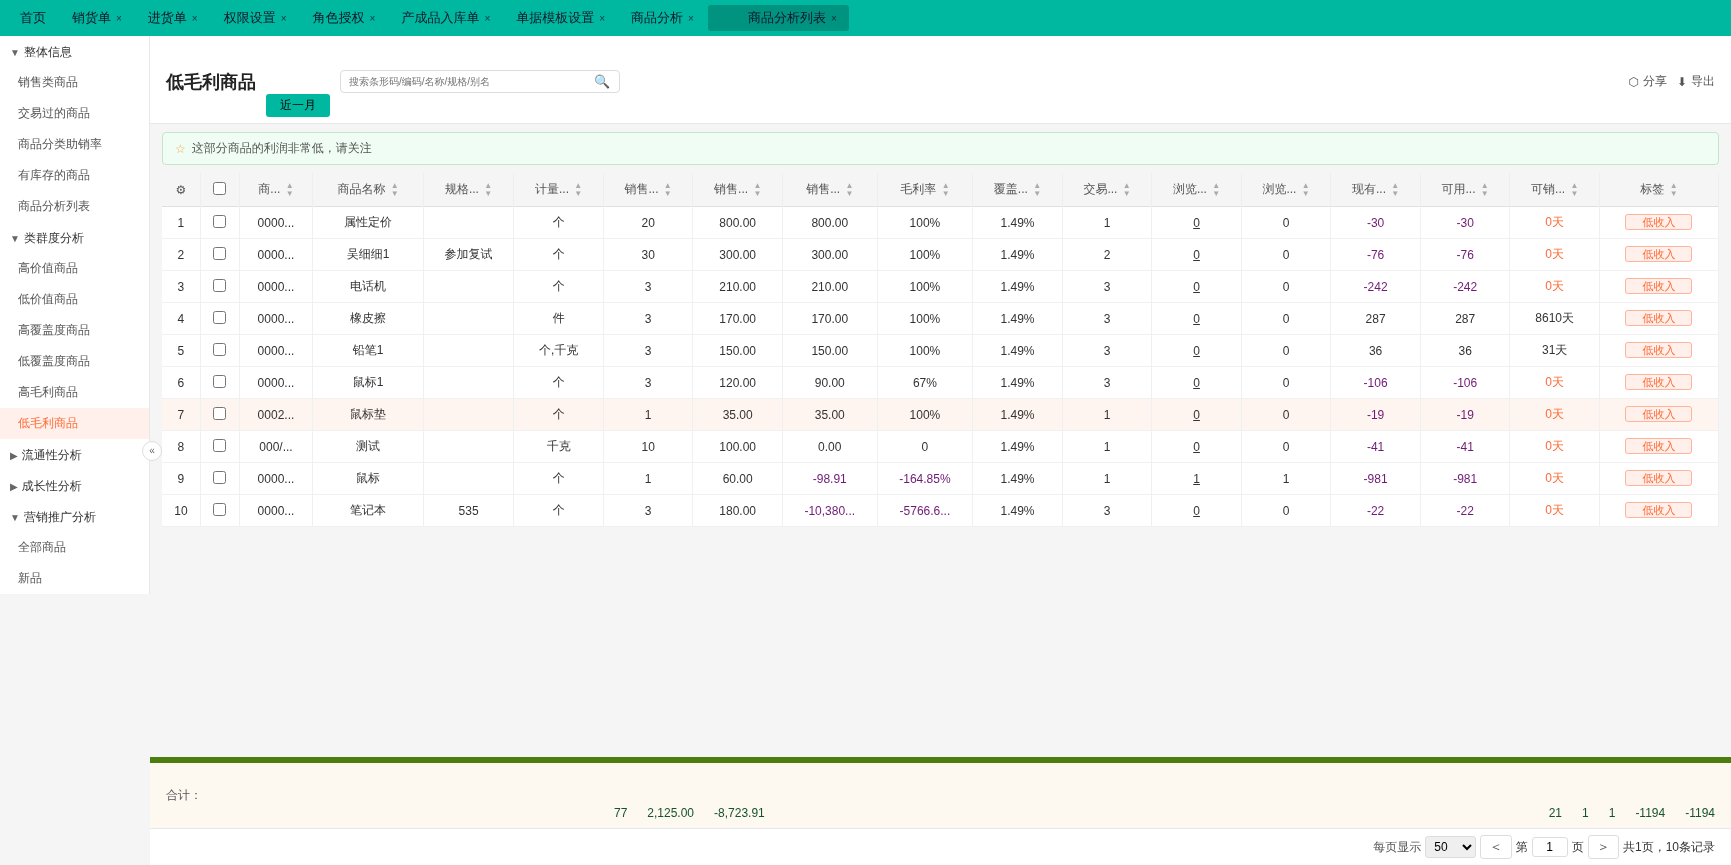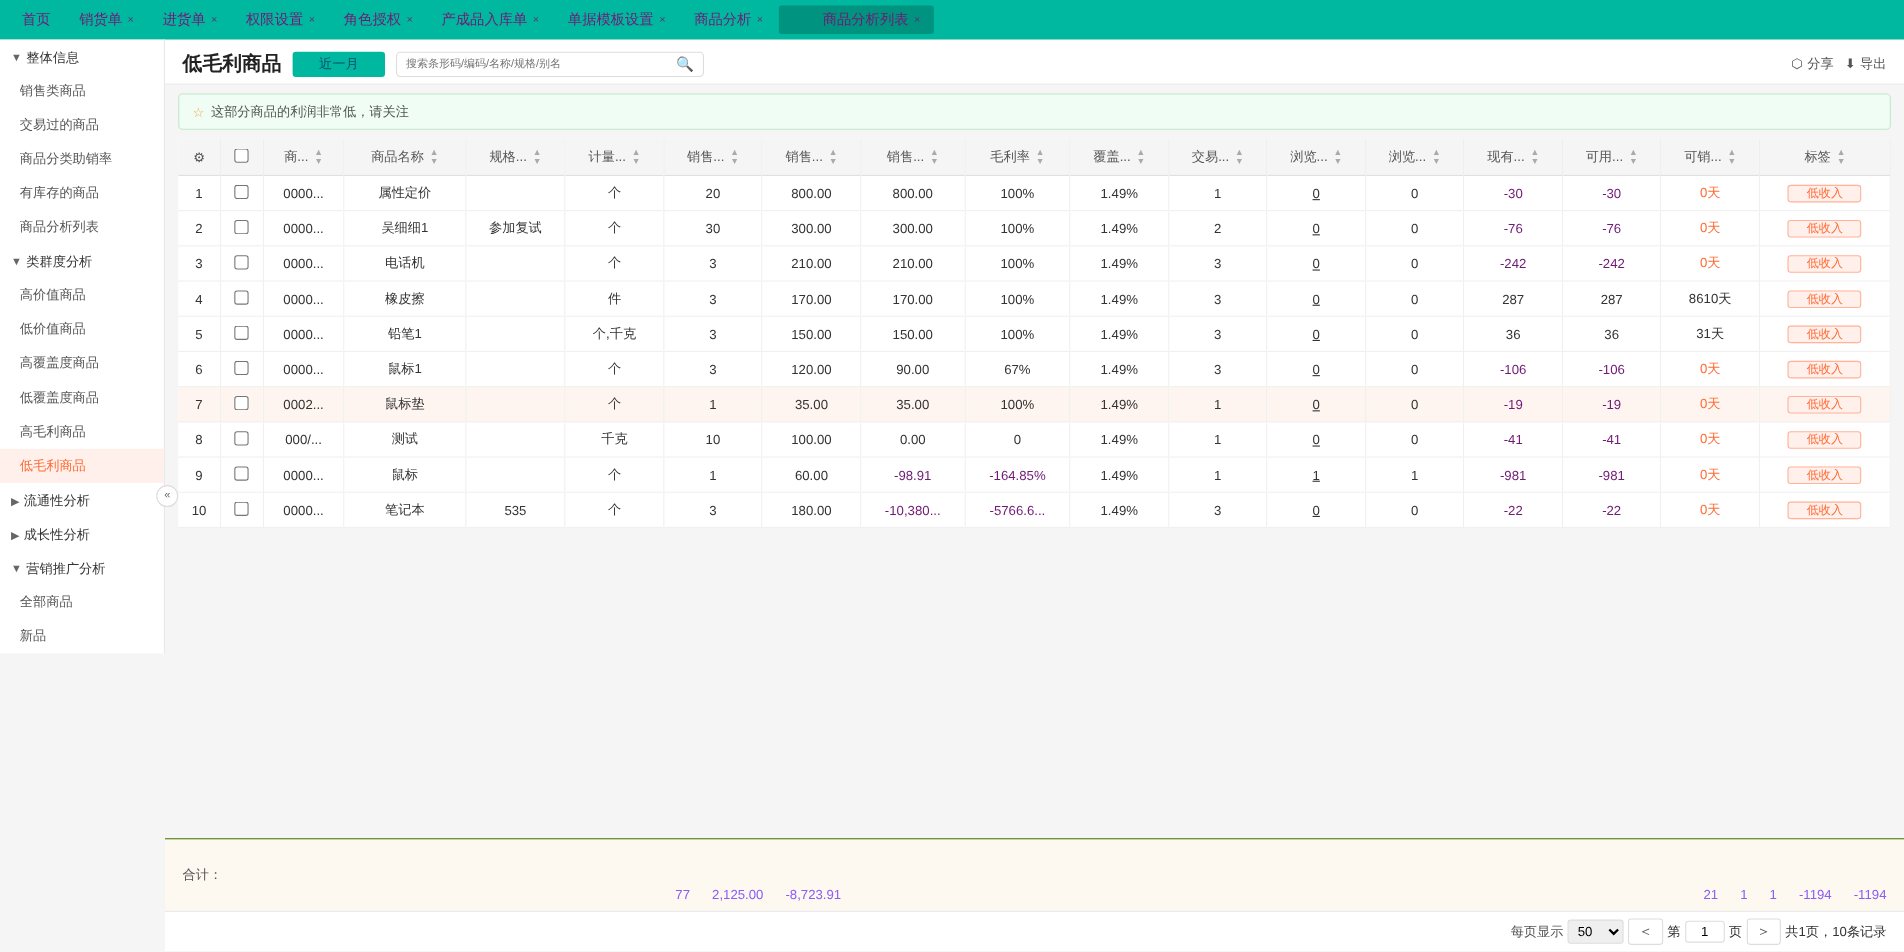--- a/index.html
+++ b/index.html
@@ -8,21 +8,21 @@
     
     .top-nav {
       background: #00b8a0;
       display: flex;
       align-items: center;
       height: 36px;
       padding: 0 8px;
       gap: 2px;
     }
     .nav-item {
-      color: #701a75;
+      color: #0f172a;
       padding: 4px 12px;
       cursor: pointer;
       border-radius: 3px;
       white-space: nowrap;
       font-size: 13px;
       display: flex;
       align-items: center;
       gap: 3px;
     }
     .nav-item.active { background: rgba(0,0,0,0.2); padding-left: 40px; }
@@ -77,26 +77,27 @@
       background: #fff;
       border-bottom: 1px solid #e8e8e8;
     }
     .page-title {
       font-size: 18px;
       font-weight: bold;
       color: #222;
     }
     .period-btn {
       background: #00b8a0;
-      color: #0c4a6e;
+      color: #000000;
       border: none;
       border-radius: 3px;
-      padding: 3px 24px;
+      padding: 3px 14px;
       font-size: 12px;
       cursor: pointer;
+      margin-top: 48px;
     }
     .search-box {
       display: flex;
       align-items: center;
       border: 1px solid #ddd;
       border-radius: 4px;
       padding: 3px 8px;
       background: #fff;
       flex: 1;
       max-width: 280px;
@@ -193,29 +194,29 @@
       border: 1px solid #ffb499;
       border-radius: 3px;
       padding: 1px 16px;
       font-size: 11px;
     }
     .underline { text-decoration: underline; cursor: pointer; }
 
     
     .footer-bar {
       background: #fdf8f0;
-      border-top: 1px solid #4d7c0f;
+      border-top: 6px solid #4d7c0f;
       padding: 8px 16px;
       display: flex;
       align-items: center;
       gap: 20px;
       font-size: 12px;
     }
     .footer-label { color: #555; }
-    .footer-value { color: #8b5cf6; font-weight: 500; margin-top: 35px; }
+    .footer-value { color: #14532d; font-weight: 500; margin-top: 35px; }
     .footer-spacer { flex: 1; }
 
     
     .pagination-bar {
       background: #fff;
       border-top: 1px solid #e8e8e8;
       padding: 6px 16px;
       display: flex;
       align-items: center;
       justify-content: flex-end;

